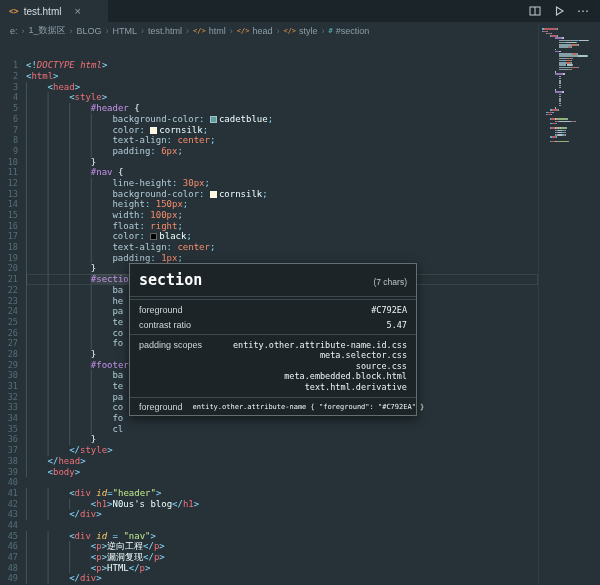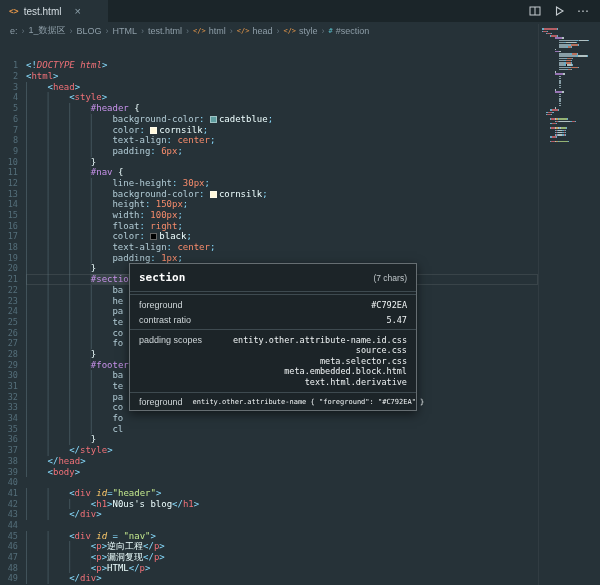--- a/index.html
+++ b/index.html
@@ -33,21 +33,21 @@
   .sw{display:inline-block;width:7px;height:7px;margin-right:2px;vertical-align:-1px;border:1px solid rgba(255,255,255,.4)}
 
   
   .minimap{position:absolute;top:24px;right:0;width:62px;bottom:0;background:#263238;border-left:1px solid rgba(255,255,255,.05);padding:4px 3px;cursor:pointer}
   .mrow{height:2.25px;display:flex;align-items:center}
   .mseg{height:1.5px;flex:none}
 
   
   .hover{position:absolute;left:129px;top:263px;width:288px;background:#1c2428;border:1px solid #666e72;color:#e3e8ea;font-size:9px;z-index:5;box-shadow:0 3px 10px rgba(0,0,0,.55)}
   .hv-head{display:flex;justify-content:space-between;align-items:baseline;padding:7px 9px 5px}
-  .hv-token{font-family:"DejaVu Sans Mono",monospace;font-weight:bold;font-size:11px;color:#fff}
+  .hv-token{font-family:"DejaVu Sans Mono",monospace;font-weight:bold;font-size:15px;color:#fff}
   .hv-chars{color:#bfc6c9;font-size:8.5px}
   .hv-sep{height:1px;background:#3e4a50;margin:2px 0}
   .hv-row{display:flex;justify-content:space-between;align-items:flex-start;padding:2.5px 9px;gap:10px}
   .hv-row>span:first-child{color:#cfd6d9;white-space:nowrap}
   .mono{font-family:"DejaVu Sans Mono",monospace;font-size:8.5px;color:#f0f4f5}
   .hv-scopelist{text-align:right}
   .hv-scopelist div{line-height:10.5px}
   .hv-rule{font-size:7px;white-space:nowrap;align-self:center}
 </style>
 </head>
@@ -448,22 +448,22 @@
       <div class="hv-row">
         <span>contrast ratio</span>
         <span class="mono">5.47</span>
       </div>
     </div>
   <div class="hv-sep"></div>
   <div class="hv-row">
     <span>padding scopes</span>
     <div class="hv-scopelist mono">
         <div>entity.other.attribute-name.id.css</div>
+        <div>meta.selector.css</div>
         <div>source.css</div>
-        <div>meta.selector.css</div>
         <div>meta.embedded.block.html</div>
         <div>text.html.derivative</div>
       </div>
   </div>
   <div class="hv-sep"></div>
   <div class="hv-row">
     <span>foreground</span>
     <span class="mono hv-rule">entity.other.attribute-name { "foreground": "#C792EA" }</span>
   </div>
 </div>

